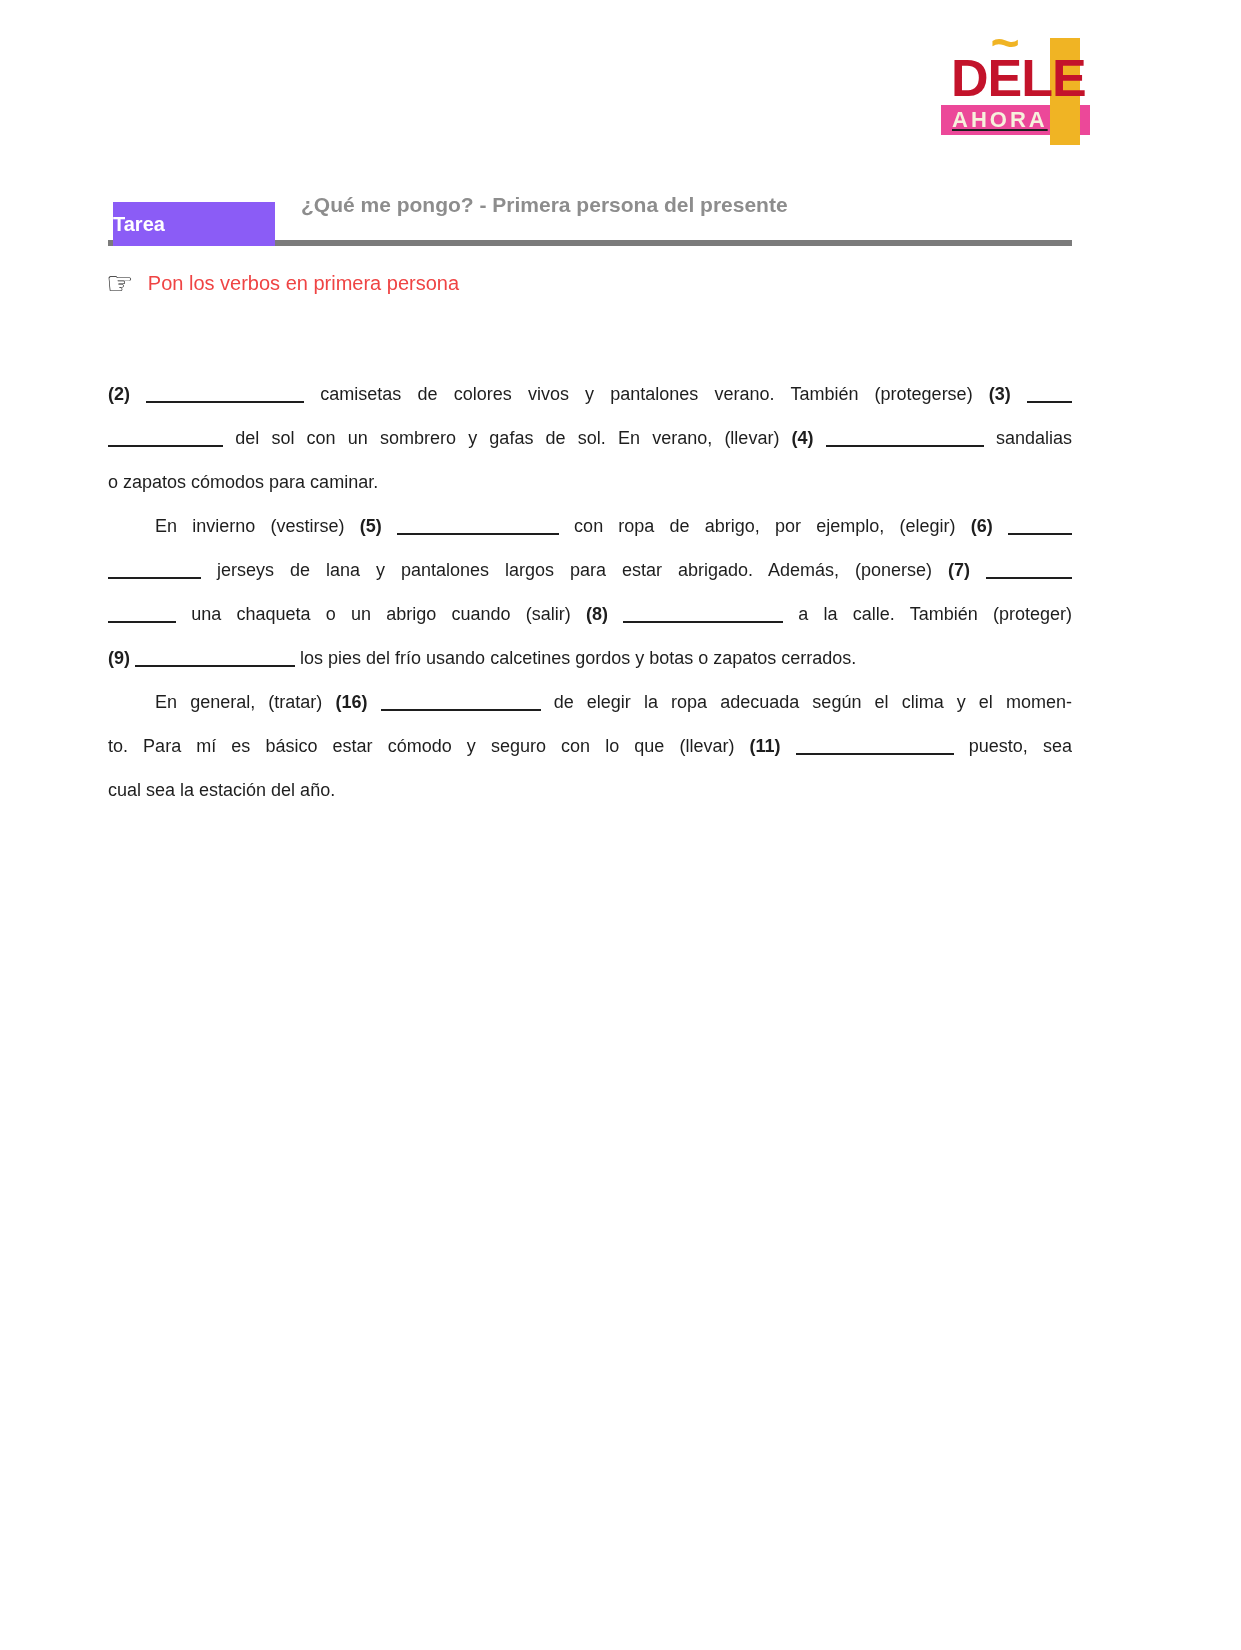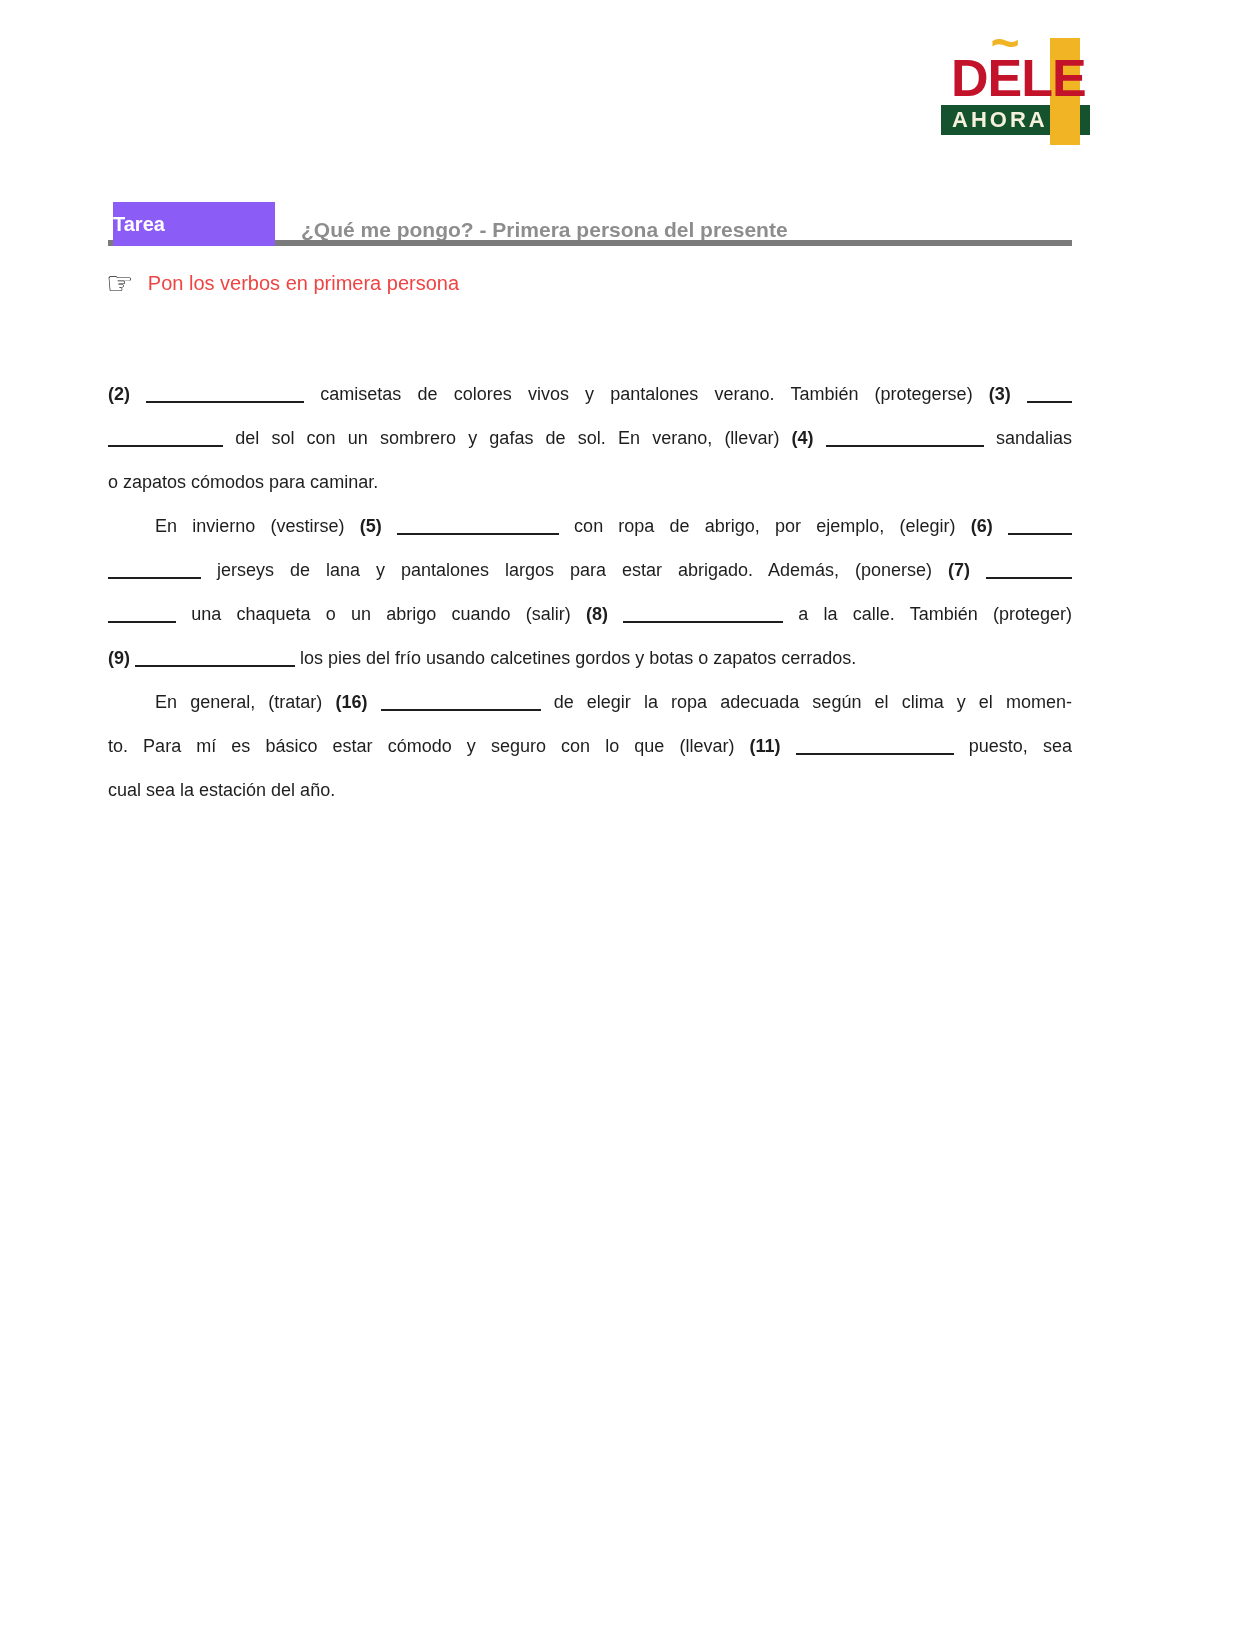--- a/index.html
+++ b/index.html
@@ -26,21 +26,21 @@
     font-size:50px; font-weight:bold; line-height:1;
   }
 
   
   .task-box {
     position:absolute; left:113px; top:202px; width:162px; height:44px;
     background:#8b5cf6; color:#ffffff; display:flex; align-items:center; justify-content:flex-start;
     font-weight:bold; font-size:20px; z-index:2;
   }
   .header-rule { position:absolute; left:108px; top:240px; width:964px; height:6px; background:#7b7b7b; z-index:1; }
-  .task-title { position:absolute; left:301px; top:218px; font-size:21px; font-weight:bold; color:#8d8d8d; }
+  .task-title { position:absolute; left:301px; top:193px; font-size:21px; font-weight:bold; color:#8d8d8d; }
 
   
   .instruction { position:absolute; left:106px; top:268px; display:flex; align-items:center; }
   .hand { font-size:31px; line-height:1; color:#111111; margin-right:14px; }
   .instr-text { font-size:20px; color:#ef4444; }
 
   
   .exercise { position:absolute; left:108px; top:372px; width:964px; font-size:18px; color:#1e1e1e; }
   .line { height:44px; line-height:44px; text-align:justify; overflow:hidden; }
   .line.just { text-align-last:justify; }
@@ -57,21 +57,21 @@
   }
   .site { font-weight:bold; }
 </style>
 </head>
 <body>
 
 <div class="page">
 
   <div class="logo">
     <div class="logo-bar" style="background: rgb(240, 180, 36);"></div>
-    <div class="logo-band" style="background: #14532d;">
+    <div class="logo-band" style="background: #ec4899; text-decoration: underline;">
       <span style="color: rgb(246, 241, 220);">AHORA</span>
     </div>
     <div class="logo-word" style="color: rgb(195, 19, 43);"><span>D</span><span class="e-host"><span class="tilde" style="color: rgb(240, 180, 36);">~</span><span>E</span></span><span>LE</span></div>
   </div>
 
   <div class="task-box">
     <span>Tarea</span>
   </div>
   <div class="header-rule"></div>
   <div class="task-title">¿Qué me pongo? - Primera persona del presente</div>

